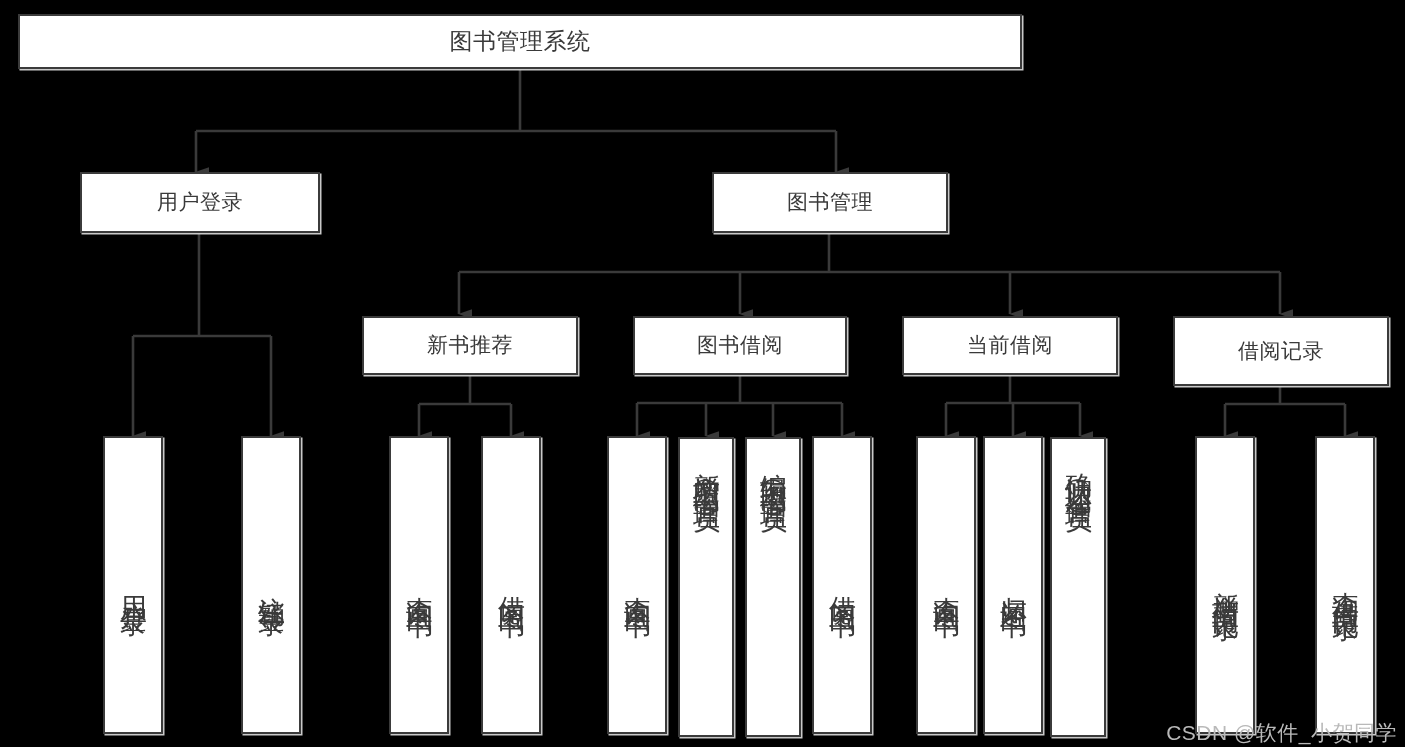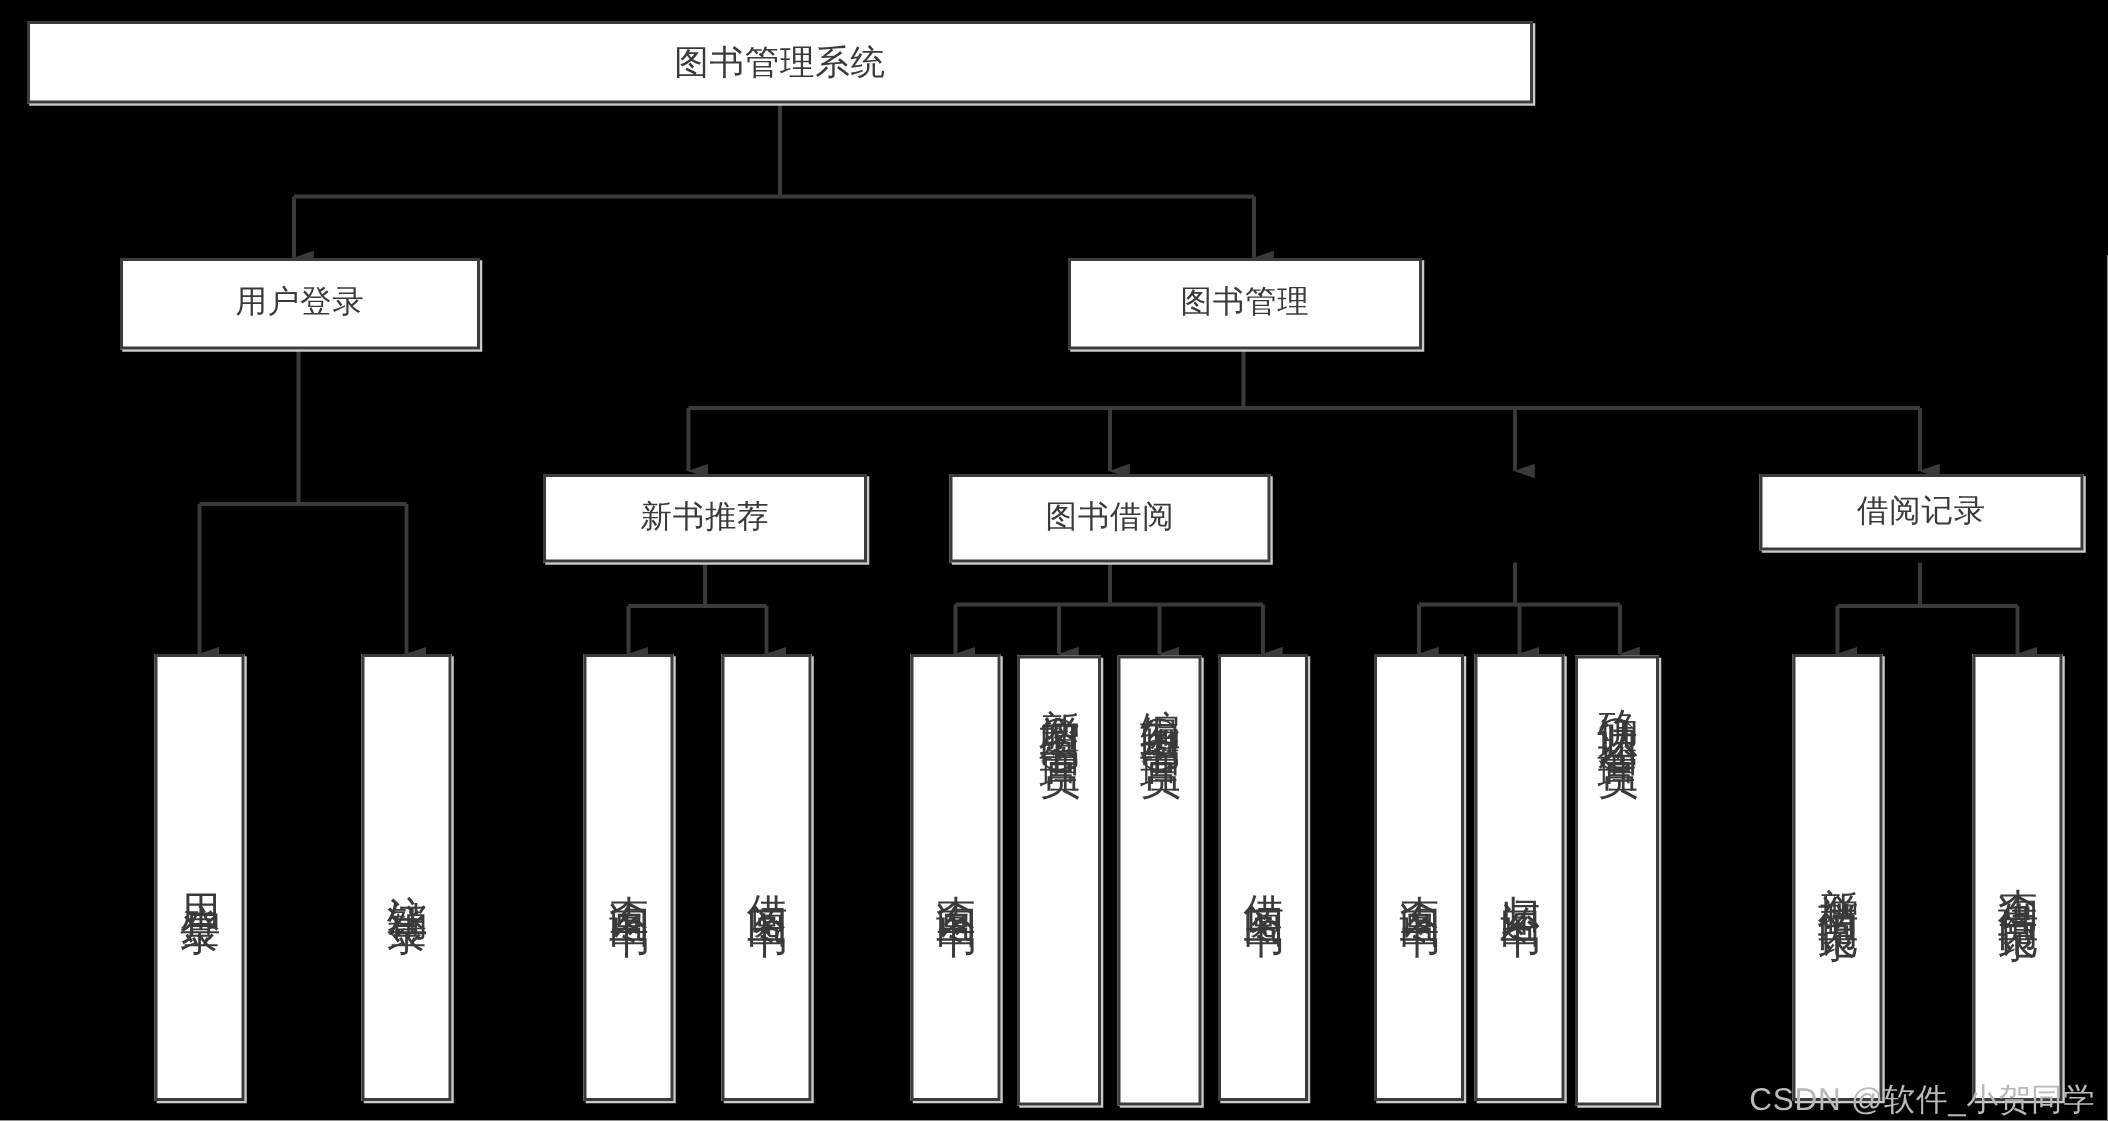--- a/index.html
+++ b/index.html
@@ -121,21 +121,24 @@
   <div class="node tier1" style="left:712px;top:172px;width:236px;height:61px;">
     <span class="lbl">图书管理</span>
   </div>
 
   <div class="node tier2" style="left:362px;top:316px;width:216px;height:59px;">
     <span class="lbl">新书推荐</span>
   </div>
   <div class="node tier2" style="left:633px;top:316px;width:214px;height:59px;align-items:center;">
     <span class="lbl">图书借阅</span>
   </div>
-  <div class="node tier2" style="left:1173px;top:316px;width:216px;height:51px;">
+  <div class="node tier2" style="left:902px;top:316px;width:216px;height:59px;">
+    <span class="lbl">当前借阅</span>
+  </div>
+  <div class="node tier2" style="left:1173px;top:316px;width:216px;height:70px;">
     <span class="lbl">借阅记录</span>
   </div>
 
   <div class="node leaf mid" style="left:103px;top:436px;width:60px;height:298px;">
     <span class="lbl">用户登录</span>
   </div>
   <div class="node leaf mid" style="left:241px;top:436px;width:60px;height:298px;">
     <span class="lbl">注销登录</span>
   </div>
 

